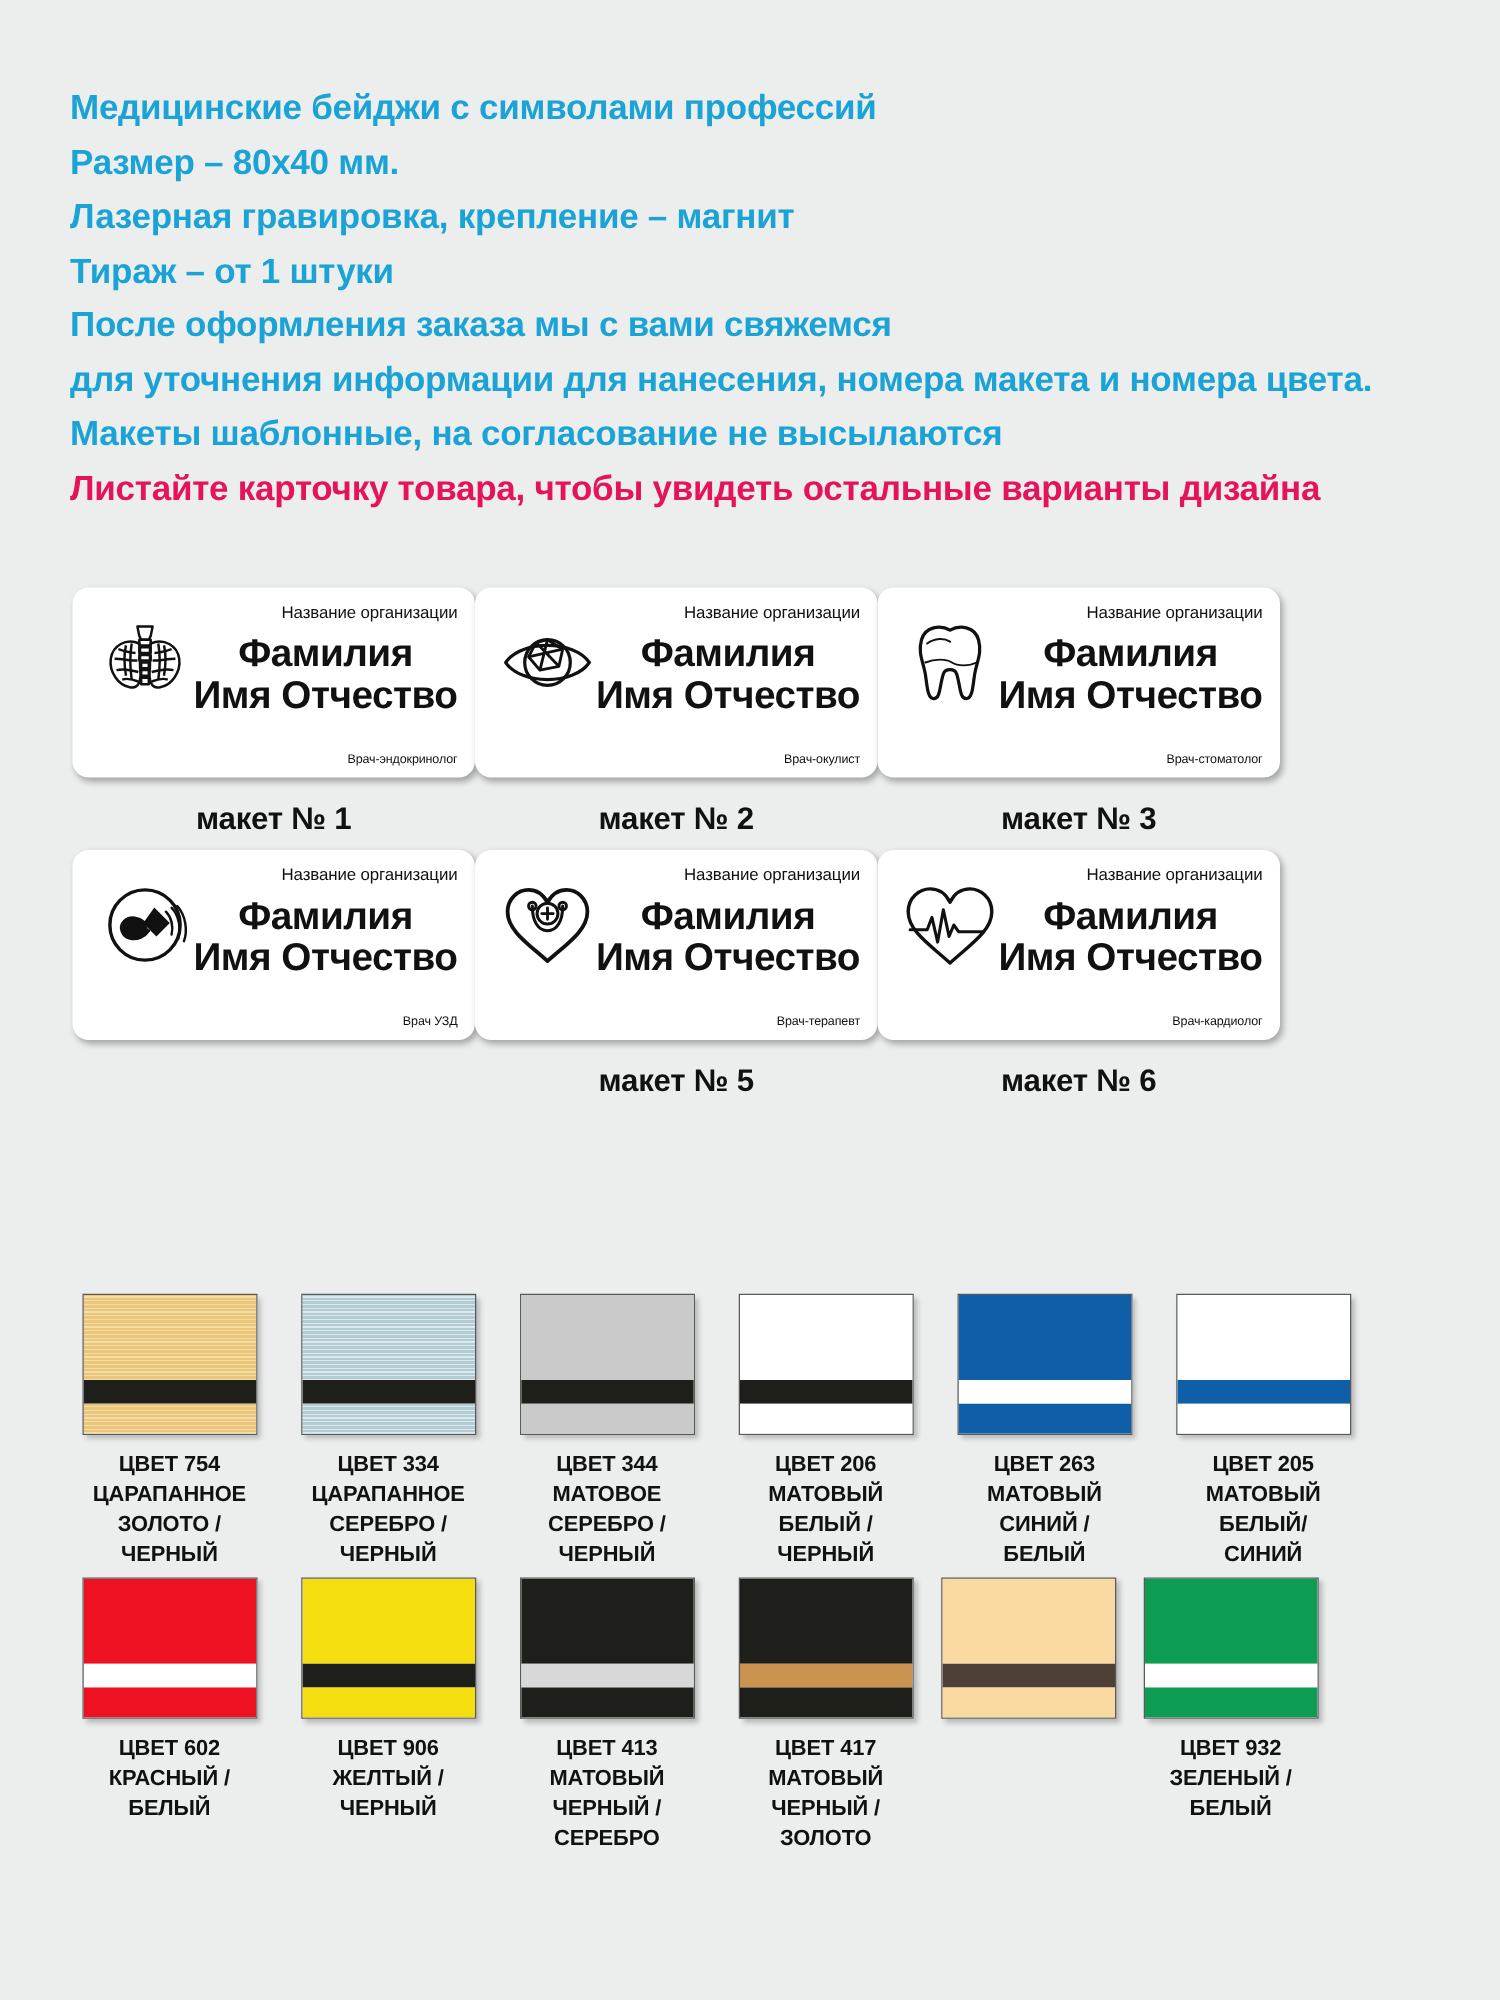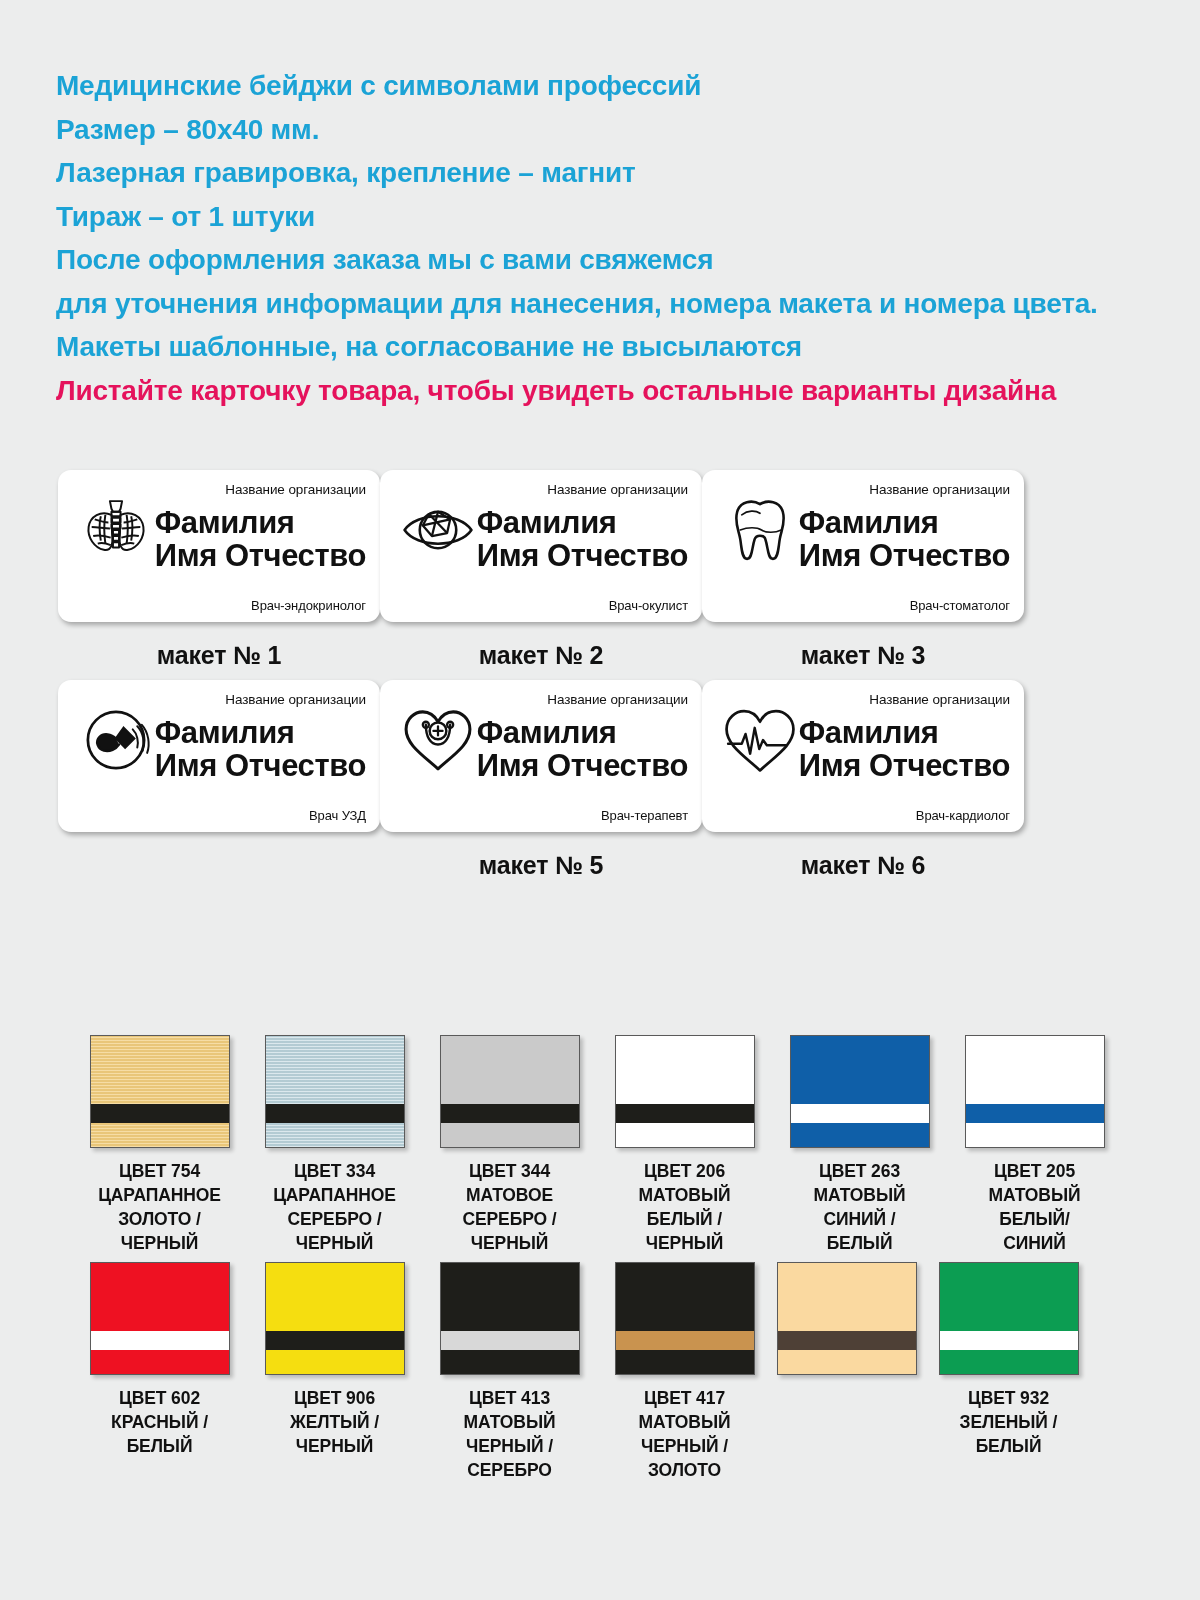--- a/index.html
+++ b/index.html
@@ -63,50 +63,49 @@
     position:absolute;
     right:14px; top:12px;
     font-size:13.5px;
     color:#111;
     font-weight:500;
     letter-spacing:-0.1px;
   }
   .badge-name{
     position:absolute;
     right:14px; top:36px;
-    text-align:left;
+    text-align:center;
     font-weight:bold;
     font-size:31px;
     line-height:33px;
     color:#111;
     letter-spacing:-0.4px;
   }
   .badge-role{
     position:absolute;
     right:14px; bottom:9px;
-    font-size:13px;
+    font-size:10px;
     color:#111;
     letter-spacing:-0.1px;
   }
   .badge-caption{
     width:322px;
     text-align:center;
     font-size:25px;
     font-weight:bold;
     color:#111;
     margin-top:19px;
     letter-spacing:-0.2px;
   }
 
   
   .swatch-grid{
     position:absolute;
     left:0; top:1035px;
     width:1072px;
-    padding-left:24px;
   }
   .swatch-row{
     display:flex;
     padding-left:48px;
     margin-bottom:7px;
   }
   .swatch-cell{
     width:185px;
     display:flex;
     flex-direction:column;

